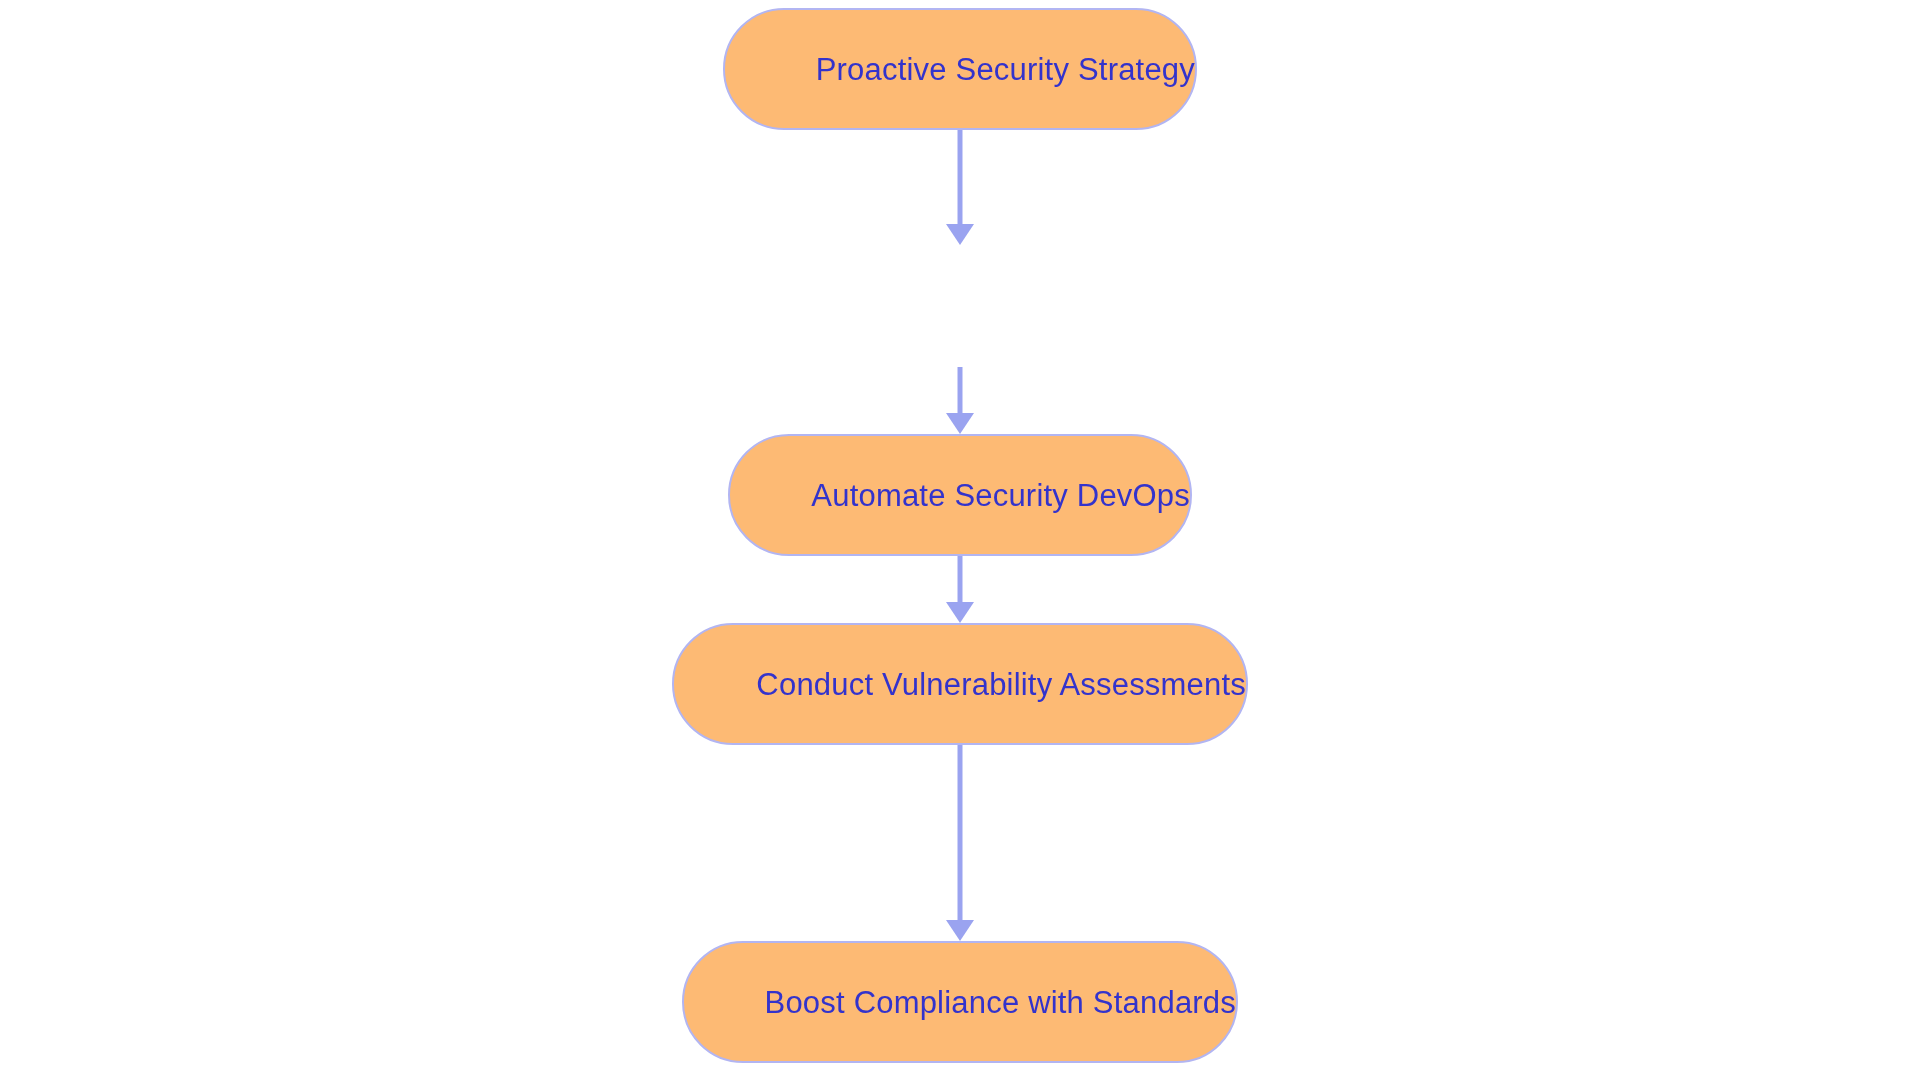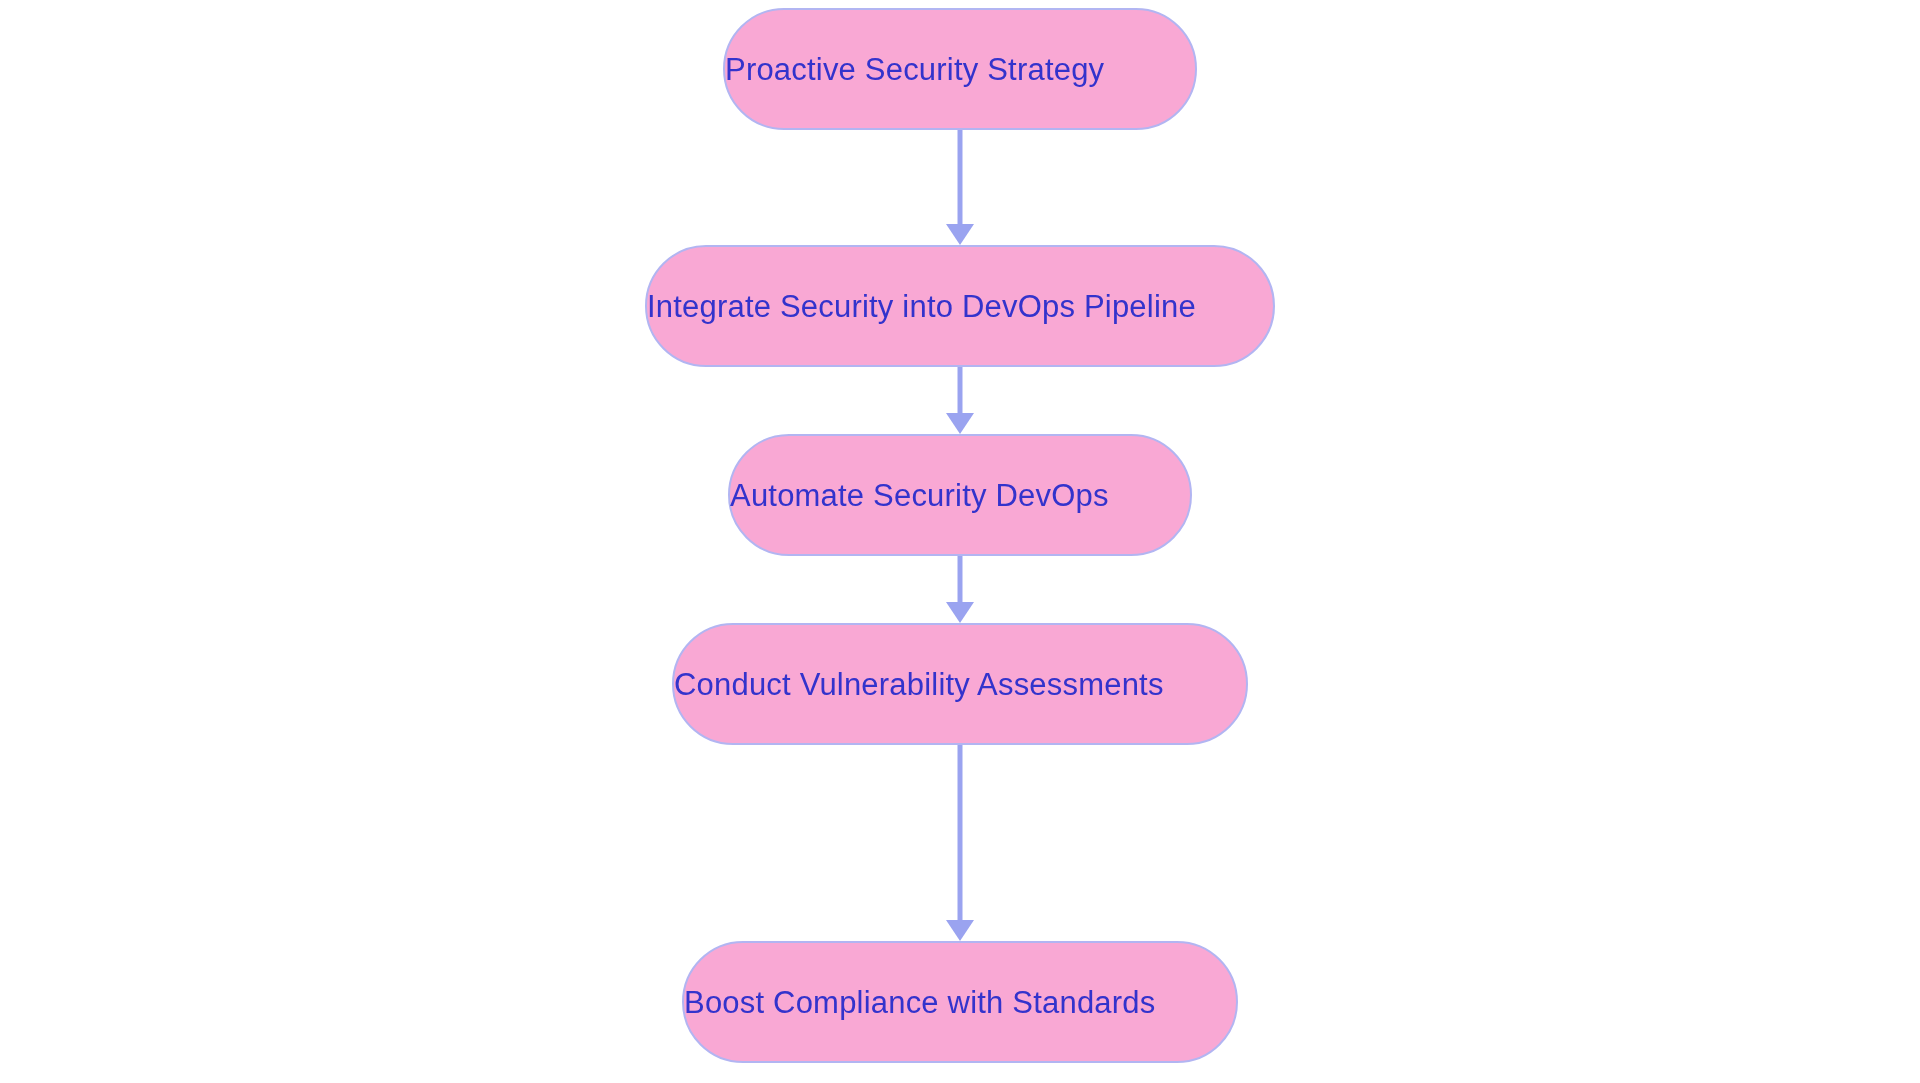--- a/index.html
+++ b/index.html
@@ -23,22 +23,22 @@
     left: 0;
     top: 0;
     width: 1920px;
     height: 1083px;
   }
   .node {
     position: absolute;
     box-sizing: border-box;
     display: flex;
     align-items: center;
-    justify-content: flex-start;
-    background: #f9a8d4;
+    justify-content: flex-end;
+    background: #fdba74;
     border: 2px solid #b2b5f2;
     border-radius: 999px;
     z-index: 2;
   }
   .node-label {
     color: #3333cc;
     font-family: "Liberation Sans", sans-serif;
     font-size: 31px;
     font-weight: 400;
     letter-spacing: 0.2px;
@@ -61,23 +61,20 @@
         <polygon points="946,602 974,602 960,623" fill="#9aa3f0"></polygon>
         <line x1="960" y1="745" x2="960" y2="922" stroke="#9aa3f0" stroke-width="5"></line>
         <polygon points="946,920 974,920 960,941" fill="#9aa3f0"></polygon>
       </g>
   </svg>
 
   <div class="node" style="left:723px; top:8px; width:474px; height:122px;">
     <span class="node-label">Proactive Security Strategy</span>
   </div>
 
-  <div class="node" style="left:645px; top:245px; width:630px; height:122px;">
-    <span class="node-label">Integrate Security into DevOps Pipeline</span>
-  </div>
 
   <div class="node" style="left:728px; top:434px; width:464px; height:122px;">
     <span class="node-label">Automate Security DevOps</span>
   </div>
 
   <div class="node" style="left:682px; top:941px; width:556px; height:122px;">
     <span class="node-label">Boost Compliance with Standards</span>
   </div>
 
   <div class="node" style="left:672px; top:623px; width:576px; height:122px;">

